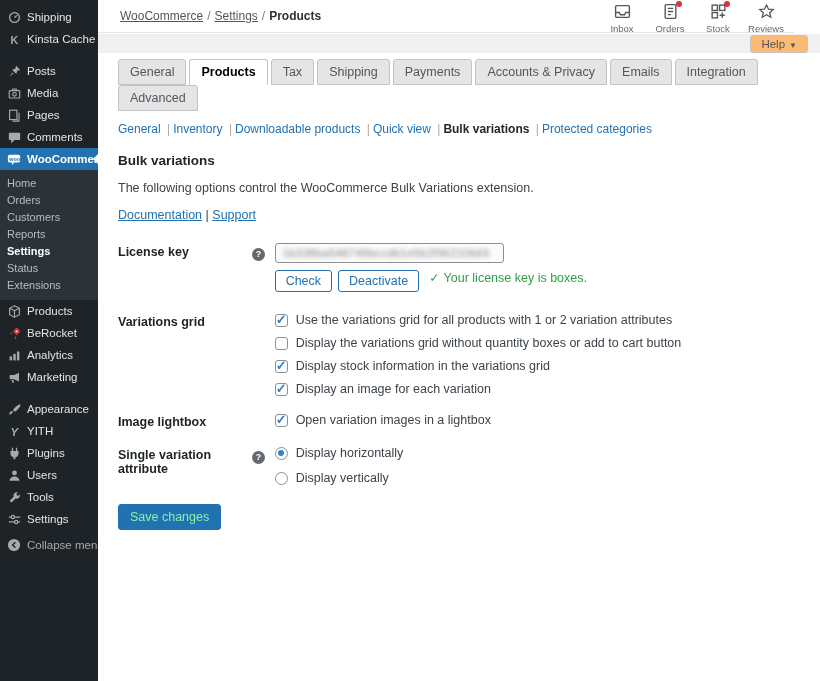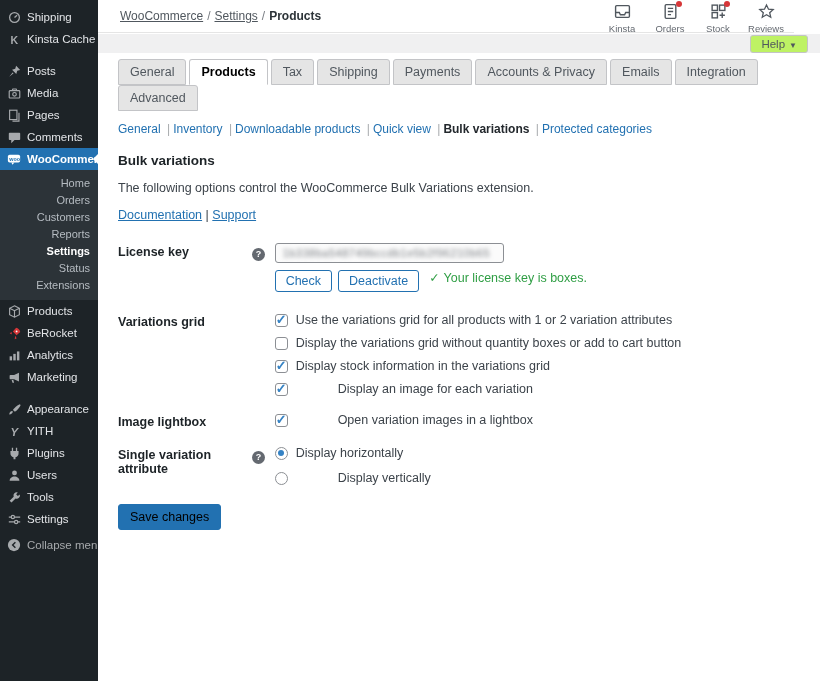--- a/index.html
+++ b/index.html
@@ -9,41 +9,41 @@
   
   #sidebar { position:absolute; left:0; top:0; width:98px; height:681px; background:#1d2327; color:#d5d8dc; padding-top:6px; font-size:12px; }
   .menu-item { display:flex; align-items:center; gap:6px; padding:4px 7px; height:22px; cursor:pointer; white-space:nowrap; }
   .menu-item .ic { width:14px; height:14px; flex:0 0 14px; color:#a7aaad; display:flex; align-items:center; justify-content:center; }
   .menu-item span.lbl { color:#e2e4e7; font-size:11.5px; }
   .sep { height:10px; }
   .menu-item.active-top { background:#2271b1; position:relative; }
   .menu-item.active-top span.lbl { color:#fff; font-weight:bold; }
   .menu-item.active-top::after { content:""; position:absolute; right:0; top:50%; margin-top:-5px; border:5px solid transparent; border-right-color:#fff; }
   #submenu { background:#2c3338; padding:5px 0 6px; }
-  .sub-item { display:block; padding:3px 8px 3px 1px; font-size:11px; color:#b6bcc2; cursor:pointer; line-height:11px;text-align:right; }
+  .sub-item { display:block; padding:3px 8px 3px 7px; font-size:11px; color:#b6bcc2; cursor:pointer; line-height:11px; }
   .sub-item.current { color:#fff; font-weight:bold; }
   .collapse-row { margin-top:4px; }
   .collapse-row span.lbl { color:#a7aaad; }
 
   
   #topbar { position:absolute; left:98px; top:0; width:696px; height:33px; background:#fff; border-bottom:1px solid #e5e5e5; }
   #breadcrumb { position:absolute; left:22px; top:0; line-height:32px; font-size:12px; color:#50575e; }
   #breadcrumb a { color:#50575e; text-decoration:underline; cursor:pointer; }
   #breadcrumb .crumb-cur { color:#2c3338; font-weight:bold; }
   #breadcrumb .bc-sep { margin:0 4px; color:#787c82; }
   #top-actions { position:absolute; right:4px; top:1px; display:flex; }
   .action { width:48px; text-align:center; cursor:pointer; padding-top:2px; color:#50575e; }
   .action .aicon { position:relative; display:inline-block; width:17px; height:17px; }
   .action .alabel { display:block; font-size:9.5px; color:#646970; margin-top:0; }
   .action .dot { display:none; position:absolute; right:-3px; top:-2px; width:6px; height:6px; border-radius:50%; background:#d63638; }
   .action .aicon.has-badge .dot { display:block; }
 
   
   #strip { position:absolute; left:98px; top:34px; width:722px; height:19px; background:#f0f0f1; }
-  #help-btn { position:absolute; right:12px; top:1px; background:#bef264; border:1px solid #c3c4c7; border-radius:3px; padding:2px 10px; font-size:11.5px; color:#50575e; cursor:pointer; }
+  #help-btn { position:absolute; right:12px; top:1px; background:#fdba74; border:1px solid #c3c4c7; border-radius:3px; padding:2px 10px; font-size:11.5px; color:#50575e; cursor:pointer; }
   #help-btn .caret { font-size:8px; margin-left:4px; }
 
   
   #content { position:absolute; left:98px; top:53px; width:722px; height:628px; background:#fff; padding:4px 20px 0 20px; }
   #tabbar { margin-top:2px; }
   .nav-tab { display:inline-block; padding:5px 11px; border:1px solid #c3c4c7; background:#e5e5e5; color:#50575e; margin-right:3px; font-size:12.5px; border-radius:3px 3px 0 0; cursor:pointer; }
   .nav-tab.active { background:#fff; border-bottom-color:#fff; color:#000; font-weight:bold; }
   #subnav { margin-top:11px; font-size:12px; color:#a7aaad; }
   #subnav a { color:#2271b1; text-decoration:none; cursor:pointer; }
   #subnav .cur { color:#23282d; font-weight:bold; }
@@ -61,27 +61,27 @@
   .help-slot { display:inline-block; width:19px; vertical-align:top; padding-top:2px; }
   .qmark { display:inline-flex; width:13px; height:13px; border-radius:50%; background:#646970; color:#fff; font-size:9px; font-weight:bold; align-items:center; justify-content:center; cursor:pointer; }
   .ctrl-body { display:inline-block; vertical-align:top; }
   #license-input { width:229px; height:20px; border:1px solid #8c8f94; border-radius:3px; background:#fbfbfb; padding:0 7px; font-size:11px; color:#7a7e83; line-height:18px; overflow:hidden; }
   #license-input .blurred { filter:blur(2px); letter-spacing:.5px; }
   .btn-row { margin-top:7px; display:flex; align-items:flex-start; }
   .btn-outline { background:#fff; border:1px solid #2271b1; color:#2271b1; border-radius:3px; padding:3px 10px; font-size:12.5px; font-family:inherit; margin-right:6px; cursor:pointer; }
   .license-status { color:#2f9e44; font-size:12.5px; margin-left:4px; }
   .license-status .chk { margin-right:4px; }
   .opt { display:flex; align-items:center; margin-bottom:9px; }
-  .opt:last-child { margin-bottom:0;gap:42px; }
+  .opt:last-child { margin-bottom:0; }
   .checkbox { width:13px; height:13px; border:1px solid #8c8f94; border-radius:3px; background:#fff; margin-right:8px; flex:0 0 13px; position:relative; cursor:pointer; }
   .checkbox.checked::after { content:"\2713"; position:absolute; left:0; top:-3px; font-size:13px; font-weight:bold; color:#3582c4; }
   .radio { width:13px; height:13px; border:1px solid #8c8f94; border-radius:50%; background:#fff; margin-right:8px; flex:0 0 13px; position:relative; cursor:pointer; }
   .radio.selected::after { content:""; position:absolute; left:2.5px; top:2.5px; width:6px; height:6px; border-radius:50%; background:#3582c4; }
   .opt-label { font-size:12.5px; color:#3c434a; cursor:pointer; }
-  #save-btn { margin-top:5px; background:#2271b1; border:1px solid #2271b1; color:#000000; border-radius:3px; padding:5px 11px; font-size:12.5px; font-family:inherit; cursor:pointer; }
+  #save-btn { margin-top:5px; background:#2271b1; border:1px solid #2271b1; color:#86efac; border-radius:3px; padding:5px 11px; font-size:12.5px; font-family:inherit; cursor:pointer; }
 </style>
 </head>
 <body>
 
 <div id="sidebar">
   <div class="menu-item">
     <span class="ic">
         <svg width="13" height="13" viewBox="0 0 16 16">
           <circle cx="8" cy="8" r="6" fill="none" stroke="currentColor" stroke-width="1.6"></circle>
           <path d="M8 8L11.2 5.2" stroke="currentColor" stroke-width="1.6"></path>
@@ -258,21 +258,21 @@
 <div id="topbar">
   <div id="breadcrumb">
     <a>WooCommerce</a><span class="bc-sep">/</span><a>Settings</a><span class="bc-sep">/</span><span class="crumb-cur">Products</span>
   </div>
   <div id="top-actions">
     <div class="action">
       <span class="aicon"><svg width="17" height="17" viewBox="0 0 16 16" style="color:#50575e">
             <rect x="1.5" y="2.5" width="13" height="11" rx="1" fill="none" stroke="currentColor" stroke-width="1.3"></rect>
             <path d="M1.5 9h3.5l1 2h4l1-2h3.5" fill="none" stroke="currentColor" stroke-width="1.3"></path>
           </svg></span>
-      <span class="alabel">Kinsta</span>
+      <span class="alabel">Inbox</span>
     </div>
     <div class="action">
       <span class="aicon has-badge"><svg width="17" height="17" viewBox="0 0 16 16" style="color:#50575e">
             <rect x="3" y="1.5" width="10" height="13" rx="1" fill="none" stroke="currentColor" stroke-width="1.3"></rect>
             <path d="M5.5 5h5M5.5 8h5M5.5 11h3" stroke="currentColor" stroke-width="1.2"></path>
           </svg><span class="dot"></span></span>
       <span class="alabel">Orders</span>
     </div>
     <div class="action">
       <span class="aicon has-badge"><svg width="17" height="17" viewBox="0 0 16 16" style="color:#50575e">

